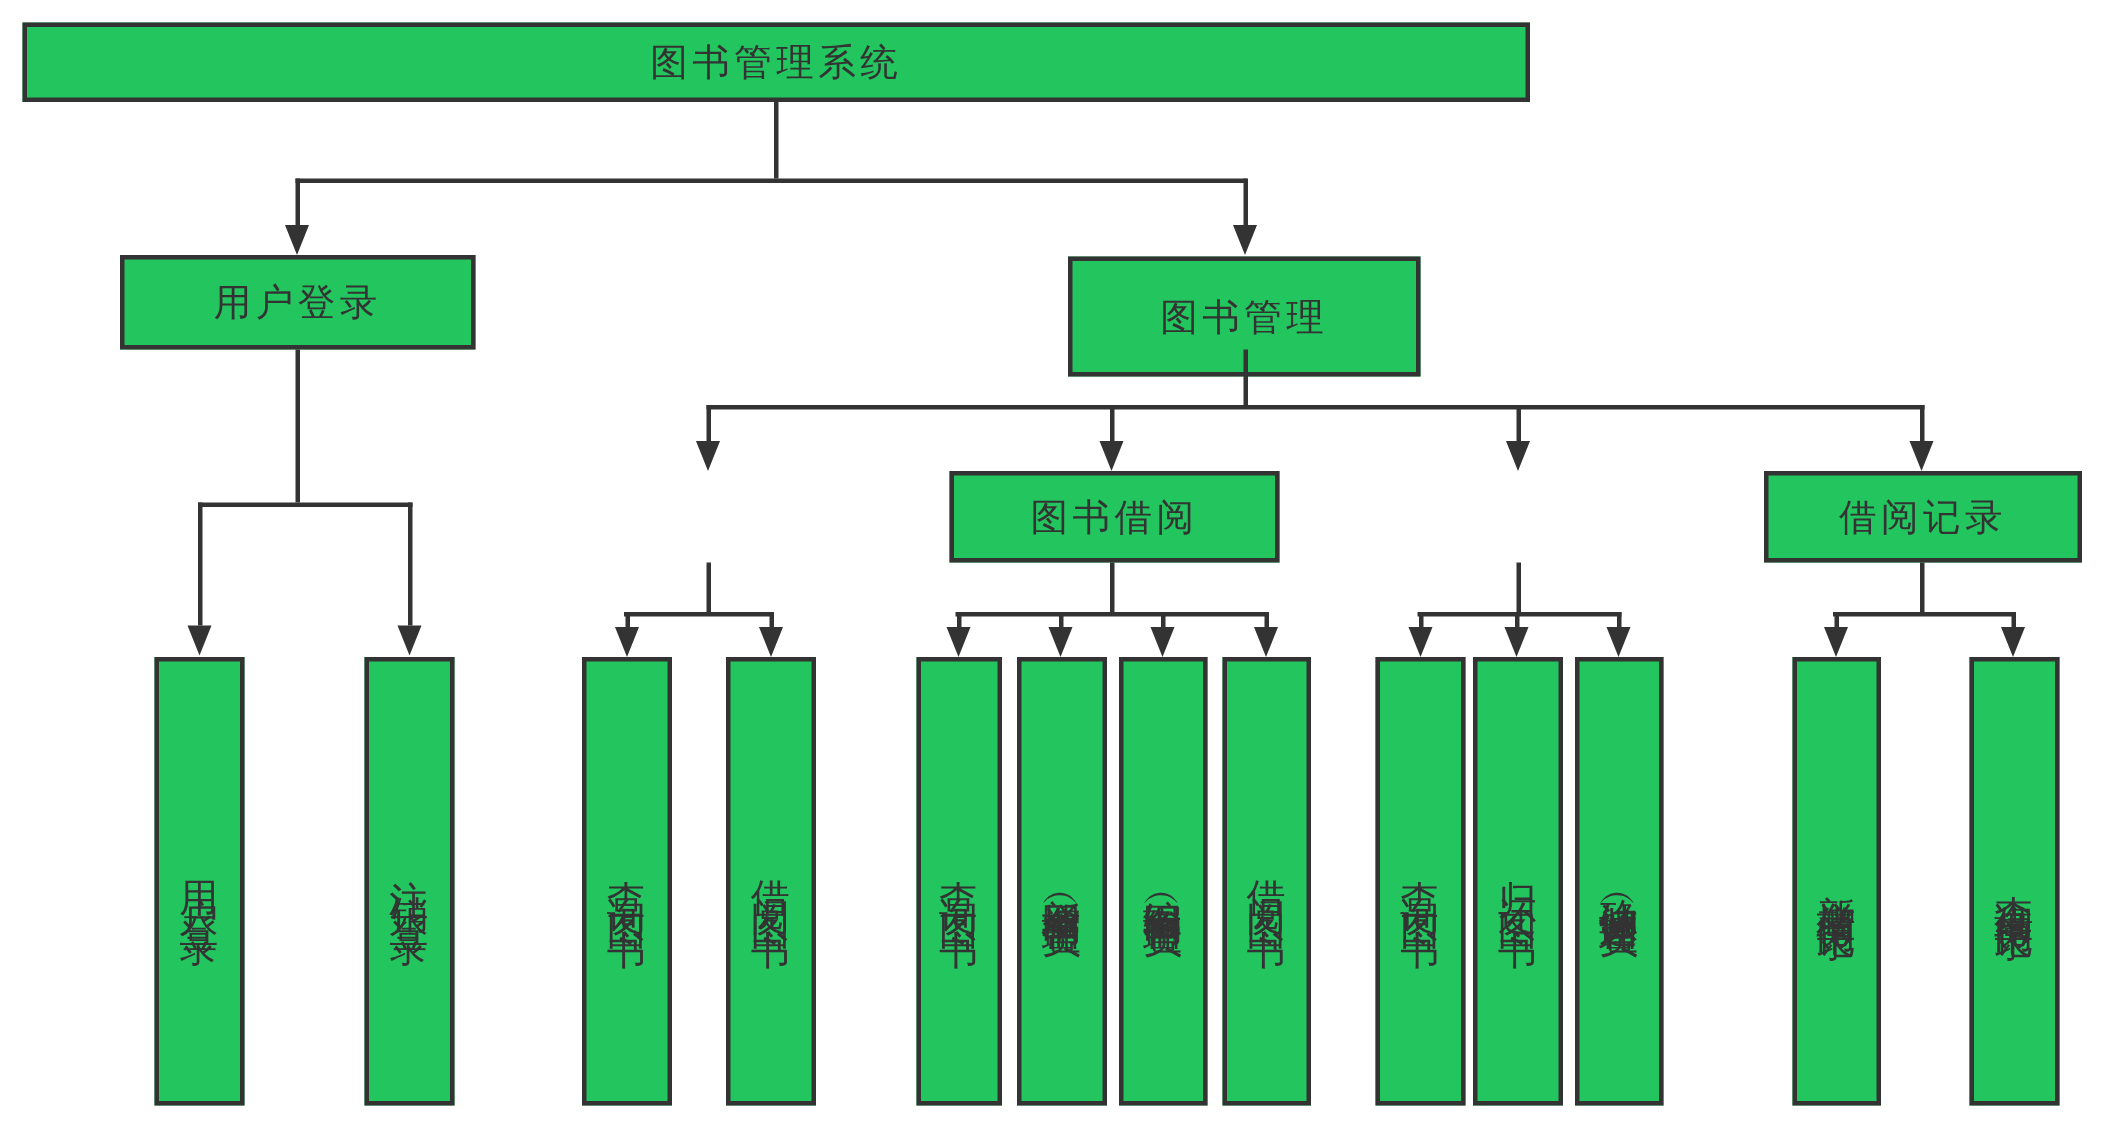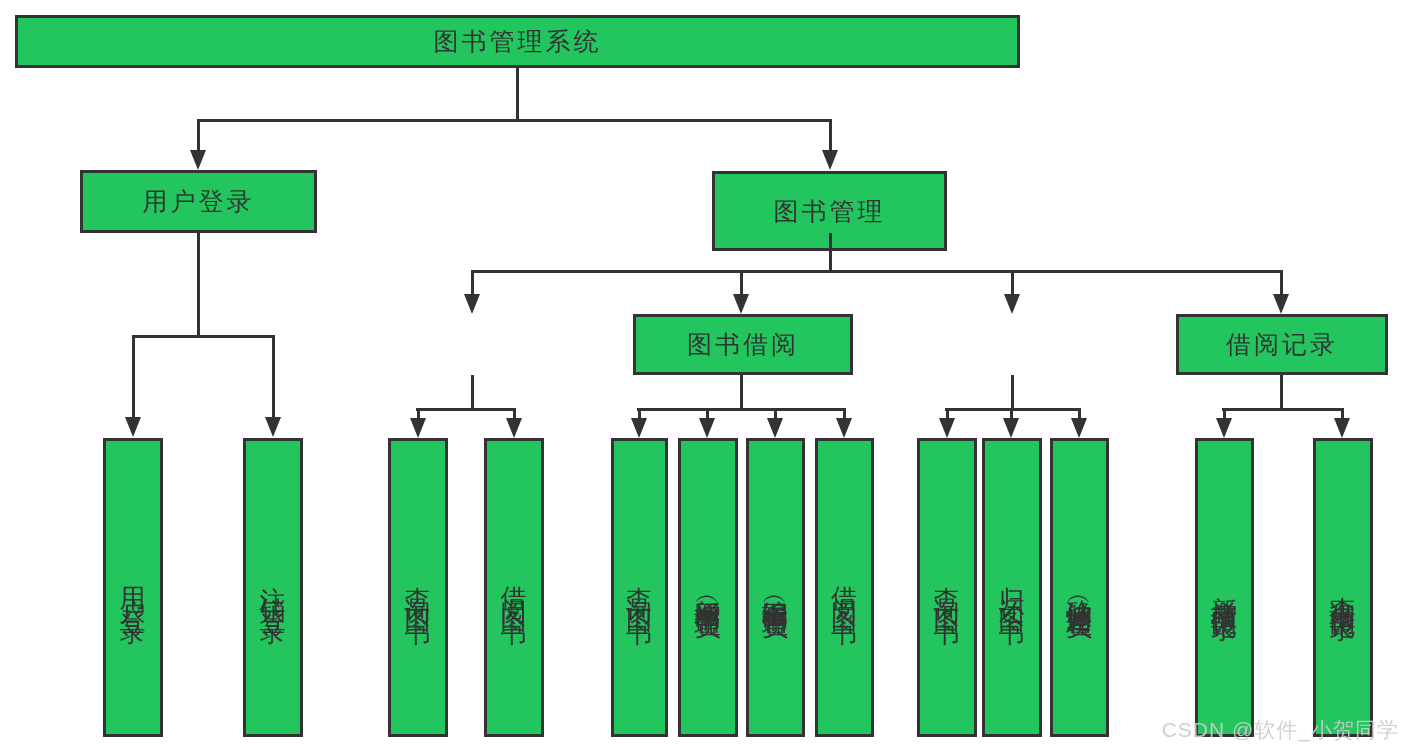--- a/index.html
+++ b/index.html
@@ -114,15 +114,14 @@
   <div class="box vbox sp9" style="left:746px;top:438px;width:59px;height:299px">编辑图书（管理员）</div>
   <div class="box vbox" style="left:815px;top:438px;width:59px;height:299px">借阅图书</div>
 
   <div class="box vbox" style="left:917px;top:438px;width:60px;height:299px">查询图书</div>
   <div class="box vbox" style="left:982px;top:438px;width:60px;height:299px">归还图书</div>
   <div class="box vbox sp9" style="left:1050px;top:438px;width:59px;height:299px">确认归还（管理员）</div>
 
   <div class="box vbox sp6" style="left:1195px;top:438px;width:59px;height:299px">新增借阅记录</div>
   <div class="box vbox sp6" style="left:1313px;top:438px;width:60px;height:299px">查询借阅记录</div>
 
-  <div class="watermark">CSDN @软件_小贺同学</div>
 
 </div>
 
 </body></html>

